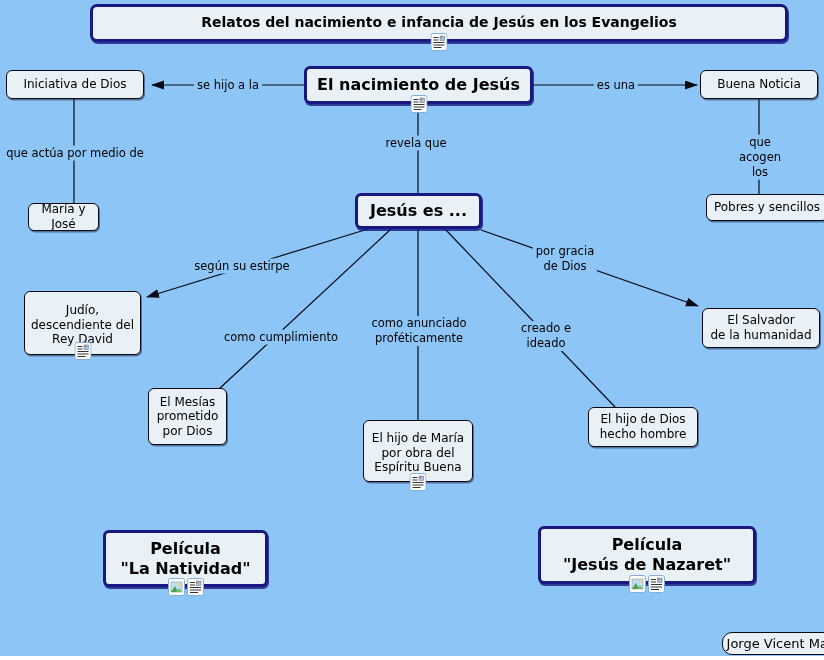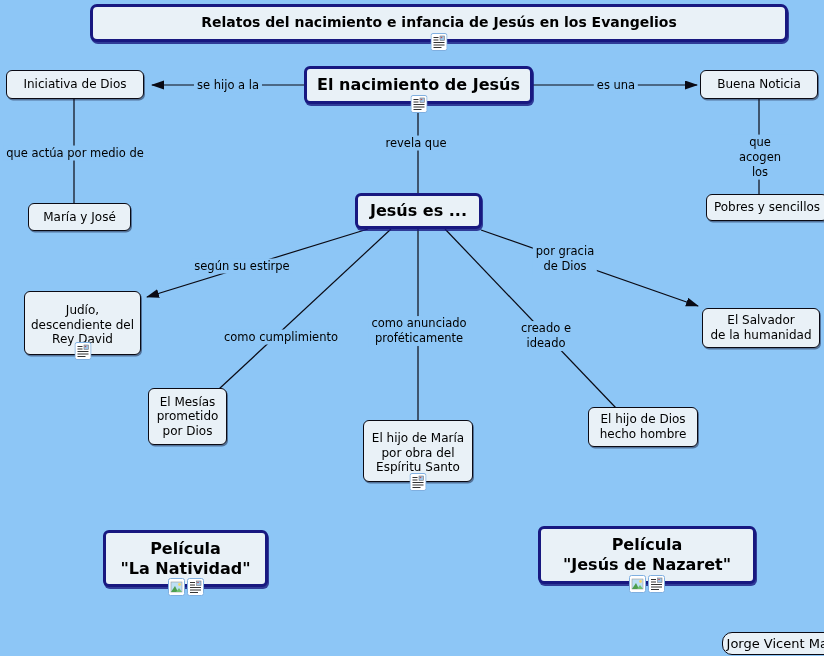--- a/index.html
+++ b/index.html
@@ -34,21 +34,21 @@
     font-weight:bold;
     box-shadow:1px 2px 0 rgba(24,24,128,.8);
   }
   .node .nlabel{white-space:pre-line;}
   .node.top-align{align-items:center;padding-top:4px;}
 
   #n-title   {left:90px;  top:4px;   width:698px; height:38px; font-size:14px; border-radius:7px;}
   #n-iniciativa{left:6px; top:70px;  width:138px; height:29px;}
   #n-nacimiento{left:304px;top:66px; width:229px; height:38px; font-size:16px;}
   #n-buena   {left:700px; top:70px;  width:118px; height:29px;}
-  #n-maria   {left:28px;  top:203px; width:103px;  height:28px;}
+  #n-maria   {left:28px;  top:203px; width:71px;  height:28px;}
   #n-jesus   {left:355px; top:193px; width:127px; height:36px; font-size:16px;}
   #n-pobres  {left:698px; top:194px; width:122px; height:27px;margin-left:8px;}
   #n-judio   {left:24px;  top:291px; width:117px; height:64px;}
   #n-mesias  {left:148px; top:388px; width:79px;  height:57px;}
   #n-hijomaria{left:363px;top:420px; width:110px; height:62px;}
   #n-hijodios{left:588px; top:407px; width:110px; height:40px;}
   #n-salvador{left:702px; top:308px; width:118px; height:40px;}
   #n-natividad{left:103px;top:530px; width:165px; height:57px; font-size:16px;}
   #n-nazaret {left:538px; top:526px; width:218px; height:58px; font-size:16px;}
   #n-author  {left:690px; top:632px; width:132px; height:23px; font-size:13px; border-radius:10px; box-shadow:none;margin-left:32px;}
@@ -192,21 +192,21 @@
 
   <div class="node" id="n-mesias">
     <span class="nlabel">El Mesías
 prometido
 por Dios</span>
   </div>
 
   <div class="node top-align" id="n-hijomaria">
     <span class="nlabel">El hijo de María
 por obra del
-Espíritu Santo</span>
+Espíritu Buena</span>
     <span class="icon-row">
       <svg class="res-icon" viewBox="0 0 17 18">
         <rect x="0.5" y="0.5" width="16" height="17" rx="2" fill="#ffffff" stroke="#7fafe0"></rect>
         <rect x="9.5" y="3" width="4.5" height="4.5" fill="#9fc4e8" stroke="#777777" stroke-width="0.6"></rect>
         <circle cx="11" cy="4.5" r="0.8" fill="#c0504d"></circle>
         <line x1="3" y1="4.5" x2="8" y2="4.5" stroke="#333" stroke-width="1"></line>
         <line x1="3" y1="7" x2="8" y2="7" stroke="#333" stroke-width="1"></line>
         <line x1="3" y1="9.5" x2="14" y2="9.5" stroke="#333" stroke-width="1"></line>
         <line x1="3" y1="12" x2="14" y2="12" stroke="#333" stroke-width="1"></line>
         <line x1="3" y1="14.5" x2="11" y2="14.5" stroke="#333" stroke-width="1"></line>

